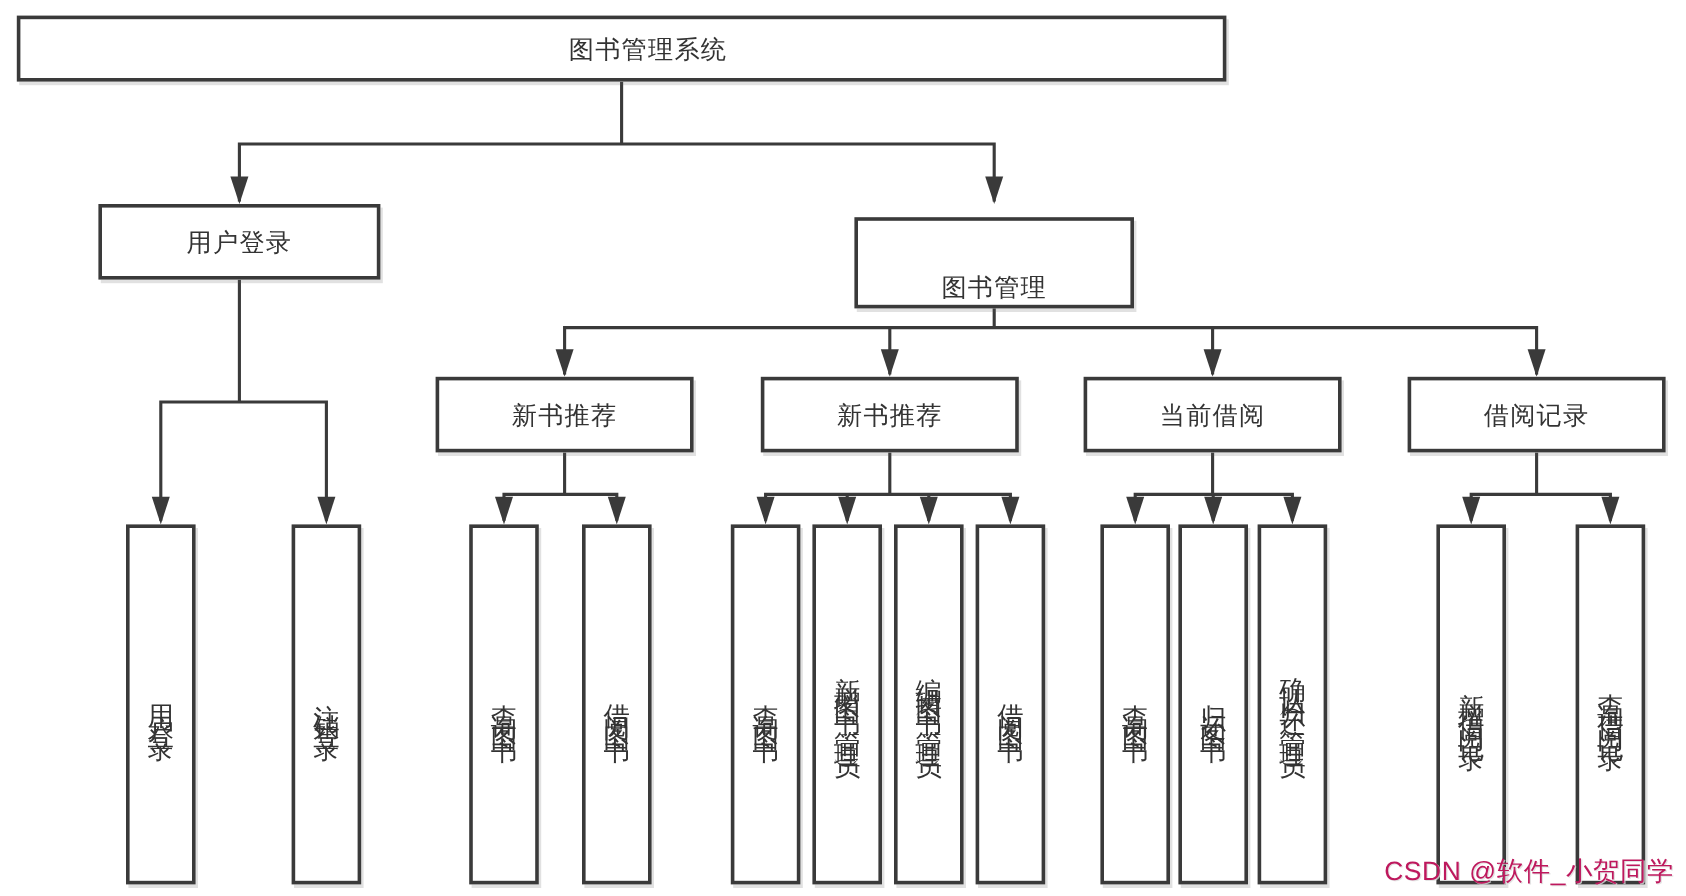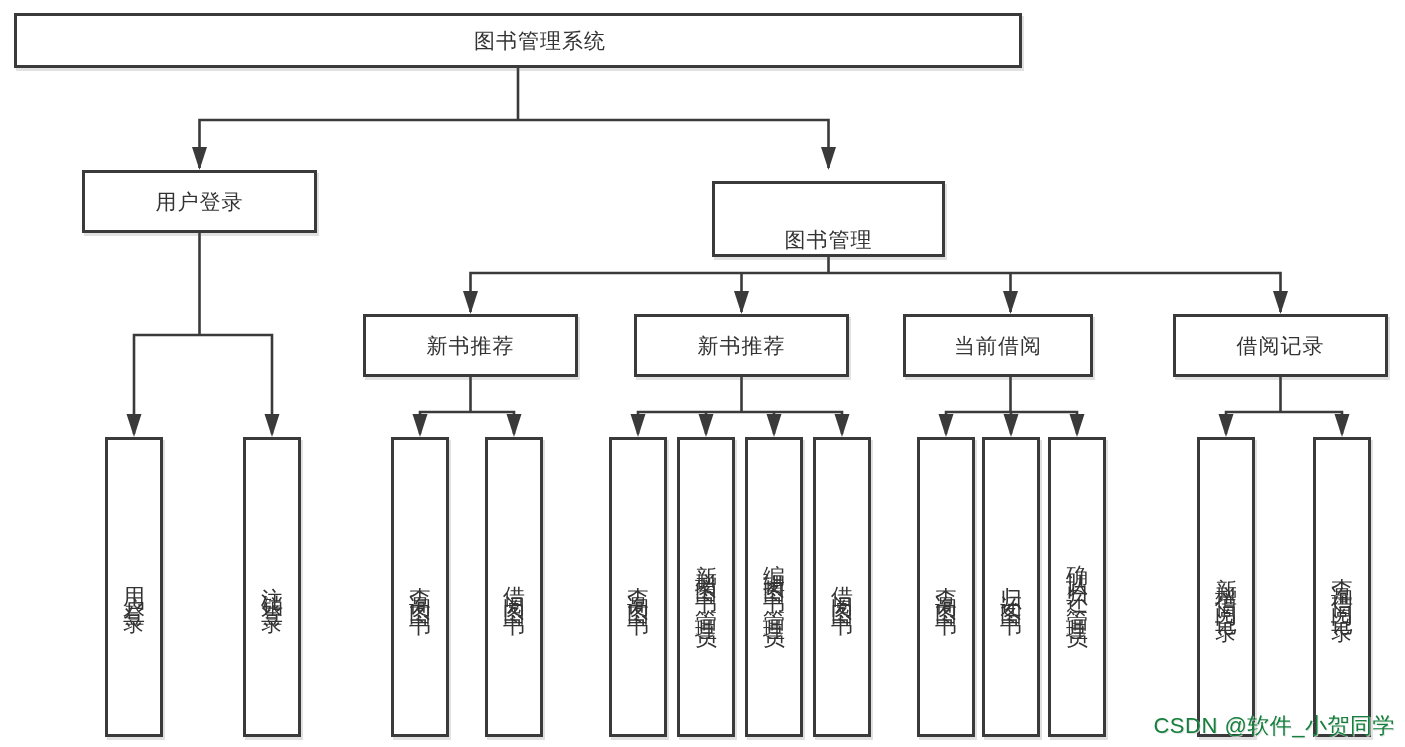--- a/index.html
+++ b/index.html
@@ -49,21 +49,21 @@
     font-size: 22px;
     letter-spacing: 9px;
     line-height: 1;
     white-space: nowrap;
   }
   .watermark {
     position: absolute;
     top: 711px;
     right: 10px;
     font-size: 22px;
-    color: #15803d;
+    color: #be185d;
     letter-spacing: 0.5px;
     white-space: nowrap;
     text-shadow: 1px 1px 0 rgba(220,220,220,0.8);
     z-index: 5;
   }
 </style>
 </head>
 <body>
 
 <div class="canvas">
@@ -123,21 +123,21 @@
   <div class="box" style="left:712px; top:181px; width:233px; height:76px;align-items:flex-end;">
     <span class="hlabel">图书管理</span>
   </div>
 
   <div class="box" style="left:363px; top:314px; width:215px; height:63px;">
     <span class="hlabel">新书推荐</span>
   </div>
   <div class="box" style="left:634px; top:314px; width:215px; height:63px;">
     <span class="hlabel">新书推荐</span>
   </div>
-  <div class="box" style="left:903px; top:314px; width:190px; height:63px;text-align:right;">
+  <div class="box" style="left:903px; top:314px; width:215px; height:63px;text-align:right;">
     <span class="hlabel">当前借阅</span>
   </div>
   <div class="box" style="left:1173px; top:314px; width:215px; height:63px;">
     <span class="hlabel">借阅记录</span>
   </div>
 
   <div class="box leaf" style="left:105px; top:437px; width:58px; height:300px;">
     <span class="vlabel">用户登录</span>
   </div>
   <div class="box leaf" style="left:243px; top:437px; width:58px; height:300px;">

